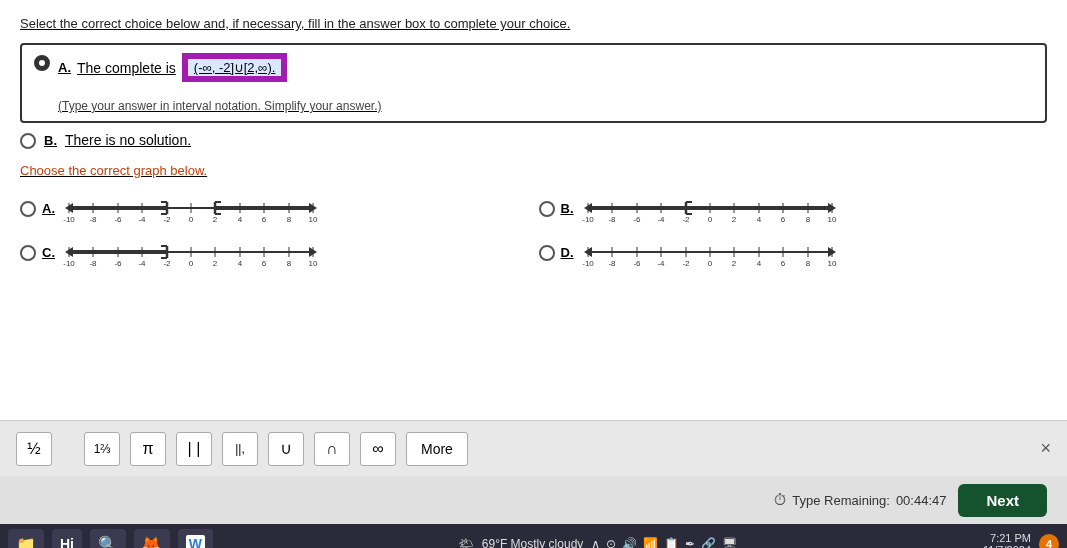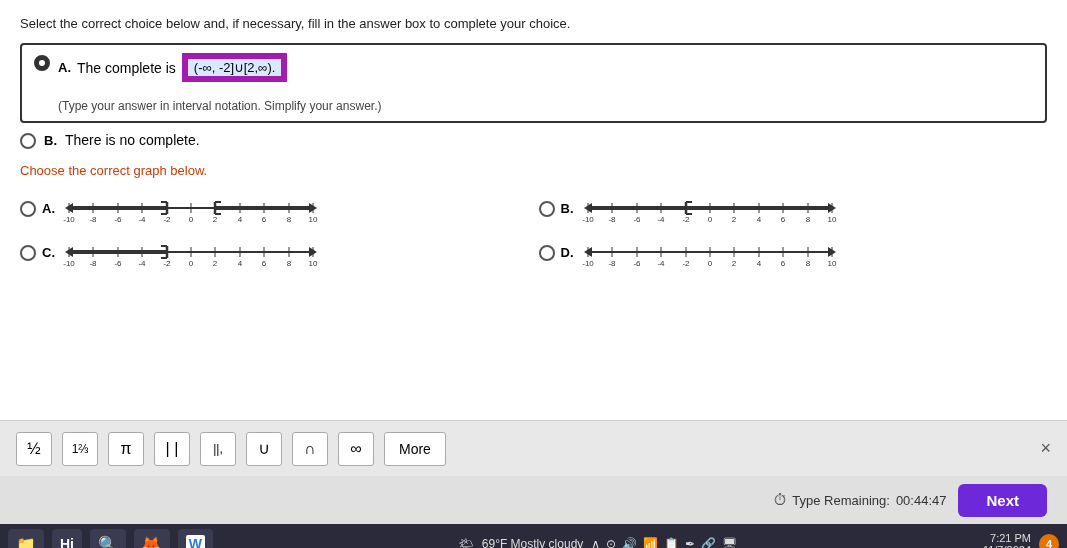--- a/index.html
+++ b/index.html
@@ -11,20 +11,21 @@
       font-size: 14px;
       overflow: hidden;
       position: relative;
     }
 
     .main-content {
       background: #fff;
       padding: 16px 20px 10px 20px;
       height: 420px;
       position: relative;
+      text-decoration: underline;
     }
 
     .instruction {
       font-size: 13px;
       color: #222;
       margin-bottom: 12px;
     }
 
     .option-a-box {
       border: 2px solid #333;
@@ -163,21 +164,21 @@
       font-size: 13px;
       color: #333;
       margin-left: auto;
     }
 
     .clock-icon {
       font-size: 16px;
     }
 
     .next-btn {
-      background: #6d28d9;
+      background: #14532d;
       color: #fff;
       border: none;
       border-radius: 6px;
       padding: 8px 28px;
       font-size: 15px;
       font-weight: bold;
       cursor: pointer;
     }
 
     
@@ -259,21 +260,21 @@
         <span>The complete is</span>
         <span class="answer-box">(-∞, -2]∪[2,∞).</span>
       </div>
       <div style="font-size:12px; color:#444; margin-top:17px;">(Type your answer in interval notation. Simplify your answer.)</div>
     </div>
   </div>
 
   <div class="option-b">
     <div class="radio-empty"></div>
     <span class="option-label">B.</span>
-    <span>There is no complete.</span>
+    <span>There is no solution.</span>
   </div>
 
   <div class="choose-graph">Choose the correct graph below.</div>
 
   <div class="graphs-section">
 
     <div class="graph-row">
       <div class="radio-empty"></div>
       <span class="graph-label">A.</span>
 
@@ -430,21 +431,21 @@
         <text x="228" y="32" text-anchor="middle" font-size="8" fill="#333">8</text>
         <line x1="252" y1="13" x2="252" y2="23" stroke="#333" stroke-width="1"></line>
         <text x="252" y="32" text-anchor="middle" font-size="8" fill="#333">10</text>
       </svg>
     </div>
   </div>
 </div>
 
 <div class="symbol-toolbar">
   <button class="sym-btn">½</button>
-  <button class="sym-btn" style="font-size:12px;">1⅔</button>
+  <button class="sym-btn" style="font-size:12px;margin-left:22px;">1⅔</button>
   <button class="sym-btn">π</button>
   <button class="sym-btn">| |</button>
   <button class="sym-btn" style="font-size:12px;">||,</button>
   <button class="sym-btn">∪</button>
   <button class="sym-btn">∩</button>
   <button class="sym-btn">∞</button>
   <button class="more-btn">More</button>
   <button class="close-x">×</button>
 </div>
 

